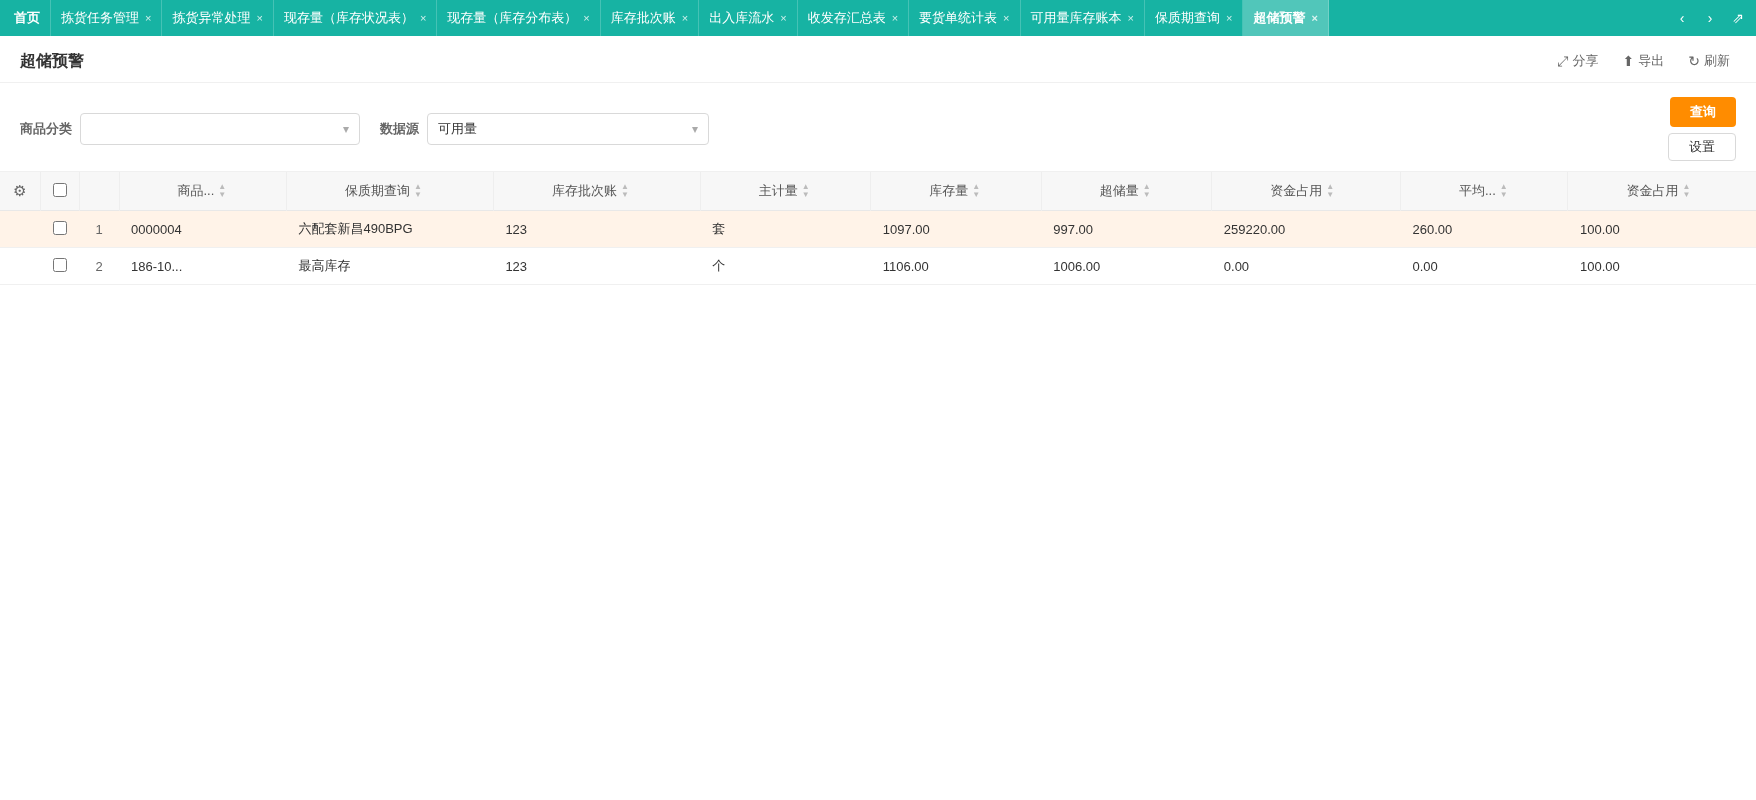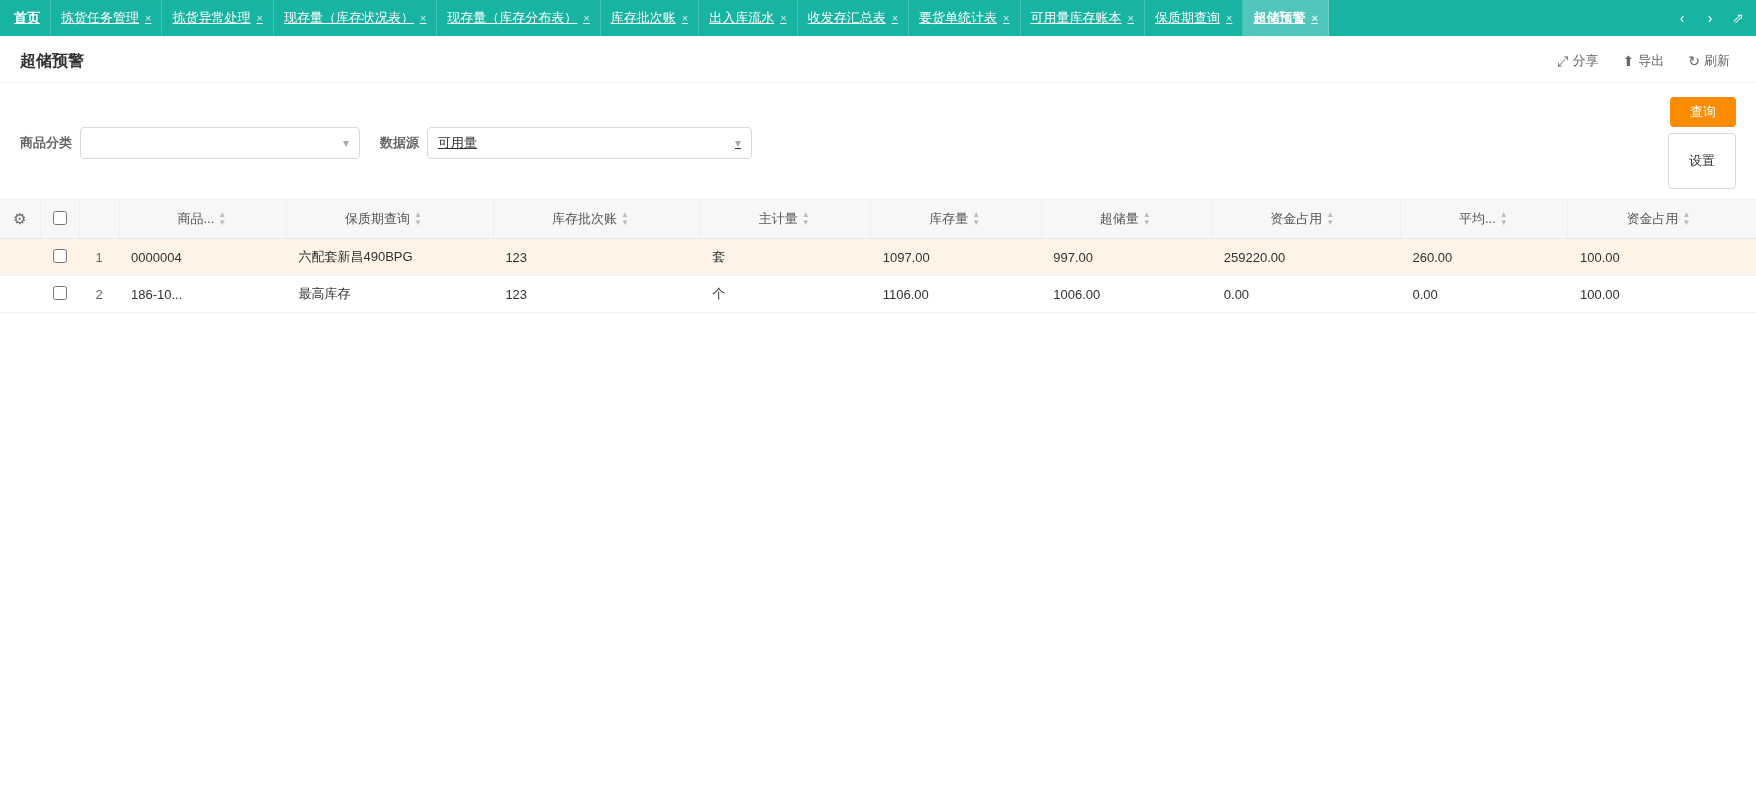--- a/index.html
+++ b/index.html
@@ -17,21 +17,20 @@
     .nav-tab {
       display: flex;
       align-items: center;
       padding: 12px 10px;
       height: 36px;
       color: #fff;
       font-size: 13px;
       white-space: nowrap;
       cursor: pointer;
       border-right: 1px solid rgba(255,255,255,0.2);
-      text-decoration: underline;
     }
     .nav-tab.active { background: rgba(255,255,255,0.25); font-weight: bold; }
     .nav-tab .close-x {
       margin-left: 6px;
       font-size: 11px;
       color: rgba(255,255,255,0.8);
       cursor: pointer;
     }
     .nav-tab.home { font-weight: bold; }
     .nav-arrows {
@@ -115,42 +114,42 @@
       font-size: 13px;
       color: #333;
       background: #fff;
       display: flex;
       align-items: center;
       justify-content: space-between;
       cursor: pointer;
     }
     .filter-select .chevron { color: #aaa; font-size: 12px; }
     .filter-select-wide {
-      width: 325px;
-      text-decoration: underline;
+      width: 282px;
     }
     .filter-value {
       color: #333;
     }
     .btn-query {
       background: #ff8c00;
       color: #fff;
       border: none;
       border-radius: 4px;
       padding: 6px 20px;
       font-size: 13px;
       cursor: pointer;
       margin-left: auto;
+      font-weight: bold;
     }
     .btn-settings {
       background: #fff;
       color: #333;
       border: 1px solid #d9d9d9;
       border-radius: 4px;
-      padding: 18px 20px;
+      padding: 4px 20px;
       font-size: 13px;
       cursor: pointer;
     }
     .filter-right-btns {
       display: flex;
       flex-direction: column;
       gap: 6px;
       margin-left: auto;
     }
 

